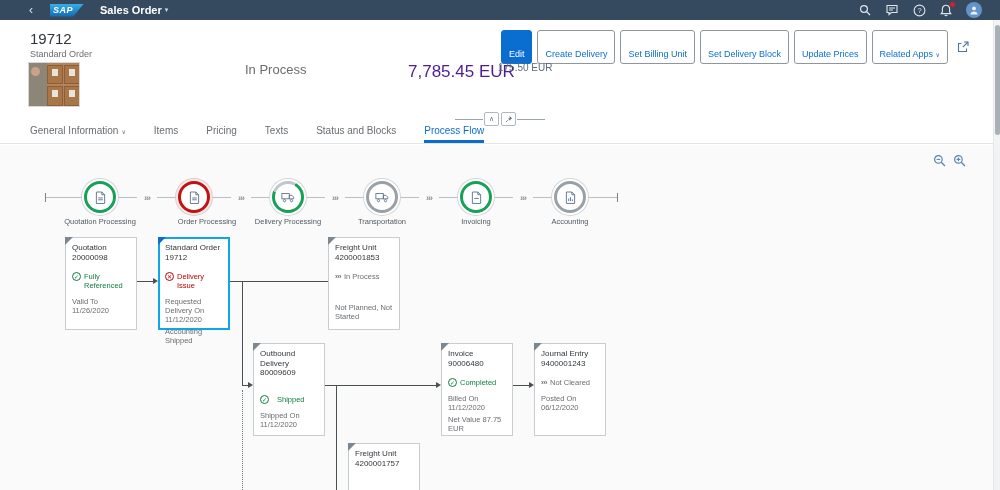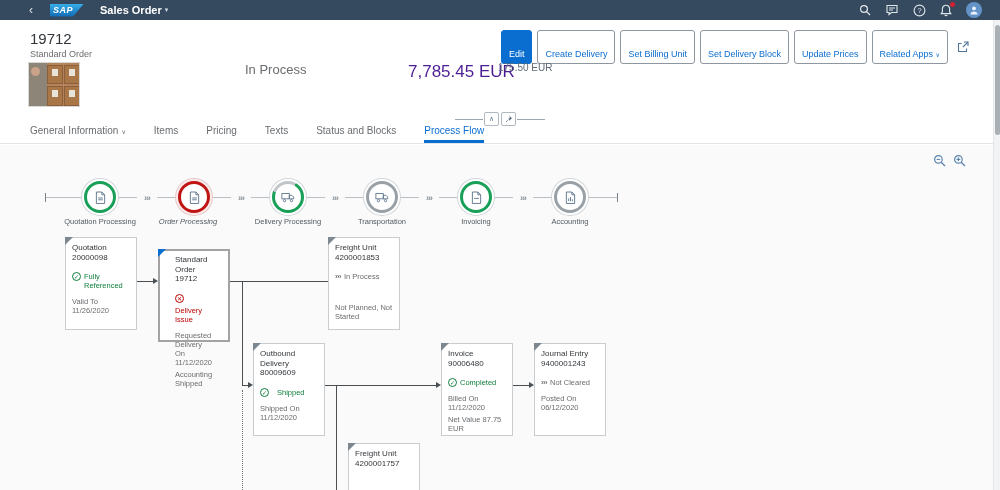--- a/index.html
+++ b/index.html
@@ -63,27 +63,27 @@
   .ring-full { width:32px; height:32px; border-radius:50%; background:#fff; display:flex; align-items:center; justify-content:center; box-shadow:0 0 0 2px #fff, 0 0 0 3px #d2d6d9; }
   .ring-pos { border:3px solid #18a058; }
   .ring-neg { border:3px solid #c01414; box-shadow:0 0 0 2px #fbeaea, 0 0 0 3px #e5c9c9; }
   .ring-neu { border:3px solid #99a1a7; }
   .ring-part { width:32px; height:32px; border-radius:50%; background:conic-gradient(from 30deg,#18a058 0 262deg,#c0c6ca 262deg 360deg); display:flex; align-items:center; justify-content:center; box-shadow:0 0 0 2px #fff, 0 0 0 3px #d2d6d9; }
   .ring-part .inner { width:26px; height:26px; border-radius:50%; background:#fff; display:flex; align-items:center; justify-content:center; }
   .lane-label { position:absolute; width:90px; text-align:center; font-size:7.5px; color:#515a61; }
 
   
   .card { position:absolute; width:72px; height:93px; background:#fff; border:1px solid #c8cdd1; padding:5px 6px; cursor:pointer; }
-  .card.focused { border:2px solid #a3a3a3; padding:4px 15px;margin-top:12px; }
+  .card.focused { border:2px solid #0ea5e9; padding:4px 5px; }
   .fold { position:absolute; top:-1px; left:-1px; width:0; height:0; border-top:8px solid #7d8790; border-right:8px solid transparent; }
   .card.focused .fold { top:-2px; left:-2px; border-top-color:#0a6ed1; }
   .c-title { font-size:8px; line-height:1.2; color:#32363a; }
   .c-status { display:flex; align-items:flex-start; gap:3px; font-size:7.5px; line-height:1.2; margin-top:10px; }
   .c-status.pos { color:#107e3e; }
-  .c-status.neg { color:#bb0000;flex-direction:column; }
+  .c-status.neg { color:#bb0000; }
   .c-status.neu { color:#6a6d70; }
   .sic { flex:0 0 auto; width:9px; height:9px; border:1px solid currentColor; border-radius:50%; font-size:6px; line-height:8px; text-align:center; }
   .sic-chev { flex:0 0 auto; font-size:7.5px; font-weight:bold; letter-spacing:-.5px; }
   .c-detail { font-size:7.5px; line-height:1.2; color:#6a6d70; margin-top:7px; }
 
   
   .hline { position:absolute; height:0; border-top:1px solid #4a4f54; }
   .vline { position:absolute; width:0; border-left:1px solid #4a4f54; }
   .vline.dotted { border-left:1px dotted #6e757b; }
   .arr-r { position:absolute; width:0; height:0; border:3px solid transparent; border-left:5px solid #4a4f54; }
@@ -239,21 +239,21 @@
 
     <div class="lane-node" style="left:177px;top:35px;">
       <div class="ring-full ring-neg">
           <svg width="11" height="13" viewBox="0 0 12 14">
             <path d="M1.5 1h6l3 3v9.5h-9z" fill="#fff" stroke="#5b738b" stroke-width="1"></path>
             <path d="M7.5 1v3h3" fill="none" stroke="#5b738b" stroke-width="1"></path>
             <path d="M3.5 7.5h5M3.5 9.5h5" stroke="#5b738b" stroke-width="1"></path>
           </svg>
         </div>
     </div>
-    <div class="lane-label" style="left:143px;top:72px;font-style:italic;">Order Processing</div>
+    <div class="lane-label" style="left:162px;top:72px;">Order Processing</div>
 
     <div class="lane-node" style="left:271px;top:35px;">
       <div class="ring-part">
           <div class="inner">
             <svg width="14" height="11" viewBox="0 0 16 12">
               <rect x="1" y="1.5" width="8.5" height="6" fill="none" stroke="#5b738b" stroke-width="1"></rect>
               <path d="M9.5 3.5h3l2 2v2h-5z" fill="none" stroke="#5b738b" stroke-width="1"></path>
               <circle cx="4" cy="9.6" r="1.3" fill="none" stroke="#5b738b" stroke-width="1"></circle>
               <circle cx="12" cy="9.6" r="1.3" fill="none" stroke="#5b738b" stroke-width="1"></circle>
             </svg>
@@ -343,21 +343,21 @@
       <div class="c-status neu">
           <span class="sic-chev">›››</span>
           <span>In Process</span>
         </div>
       <div class="c-detail" style="margin-top:22px;">Not Planned, Not Started</div>
     </div>
 
     <div class="card" style="left:253px;top:198px;">
       <div class="fold"></div>
       <div class="c-title"><span>Outbound Delivery</span> <span>80009609</span></div>
-      <div class="c-status pos" style="margin-top:10px;gap:8px;">
+      <div class="c-status pos" style="margin-top:17px;gap:8px;">
           <span class="sic">✓</span>
           <span>Shipped</span>
         </div>
       <div class="c-detail">Shipped On 11/12/2020</div>
     </div>
 
     <div class="card" style="left:441px;top:198px;">
       <div class="fold"></div>
       <div class="c-title"><span>Invoice</span> <span>90006480</span></div>
       <div class="c-status pos">

